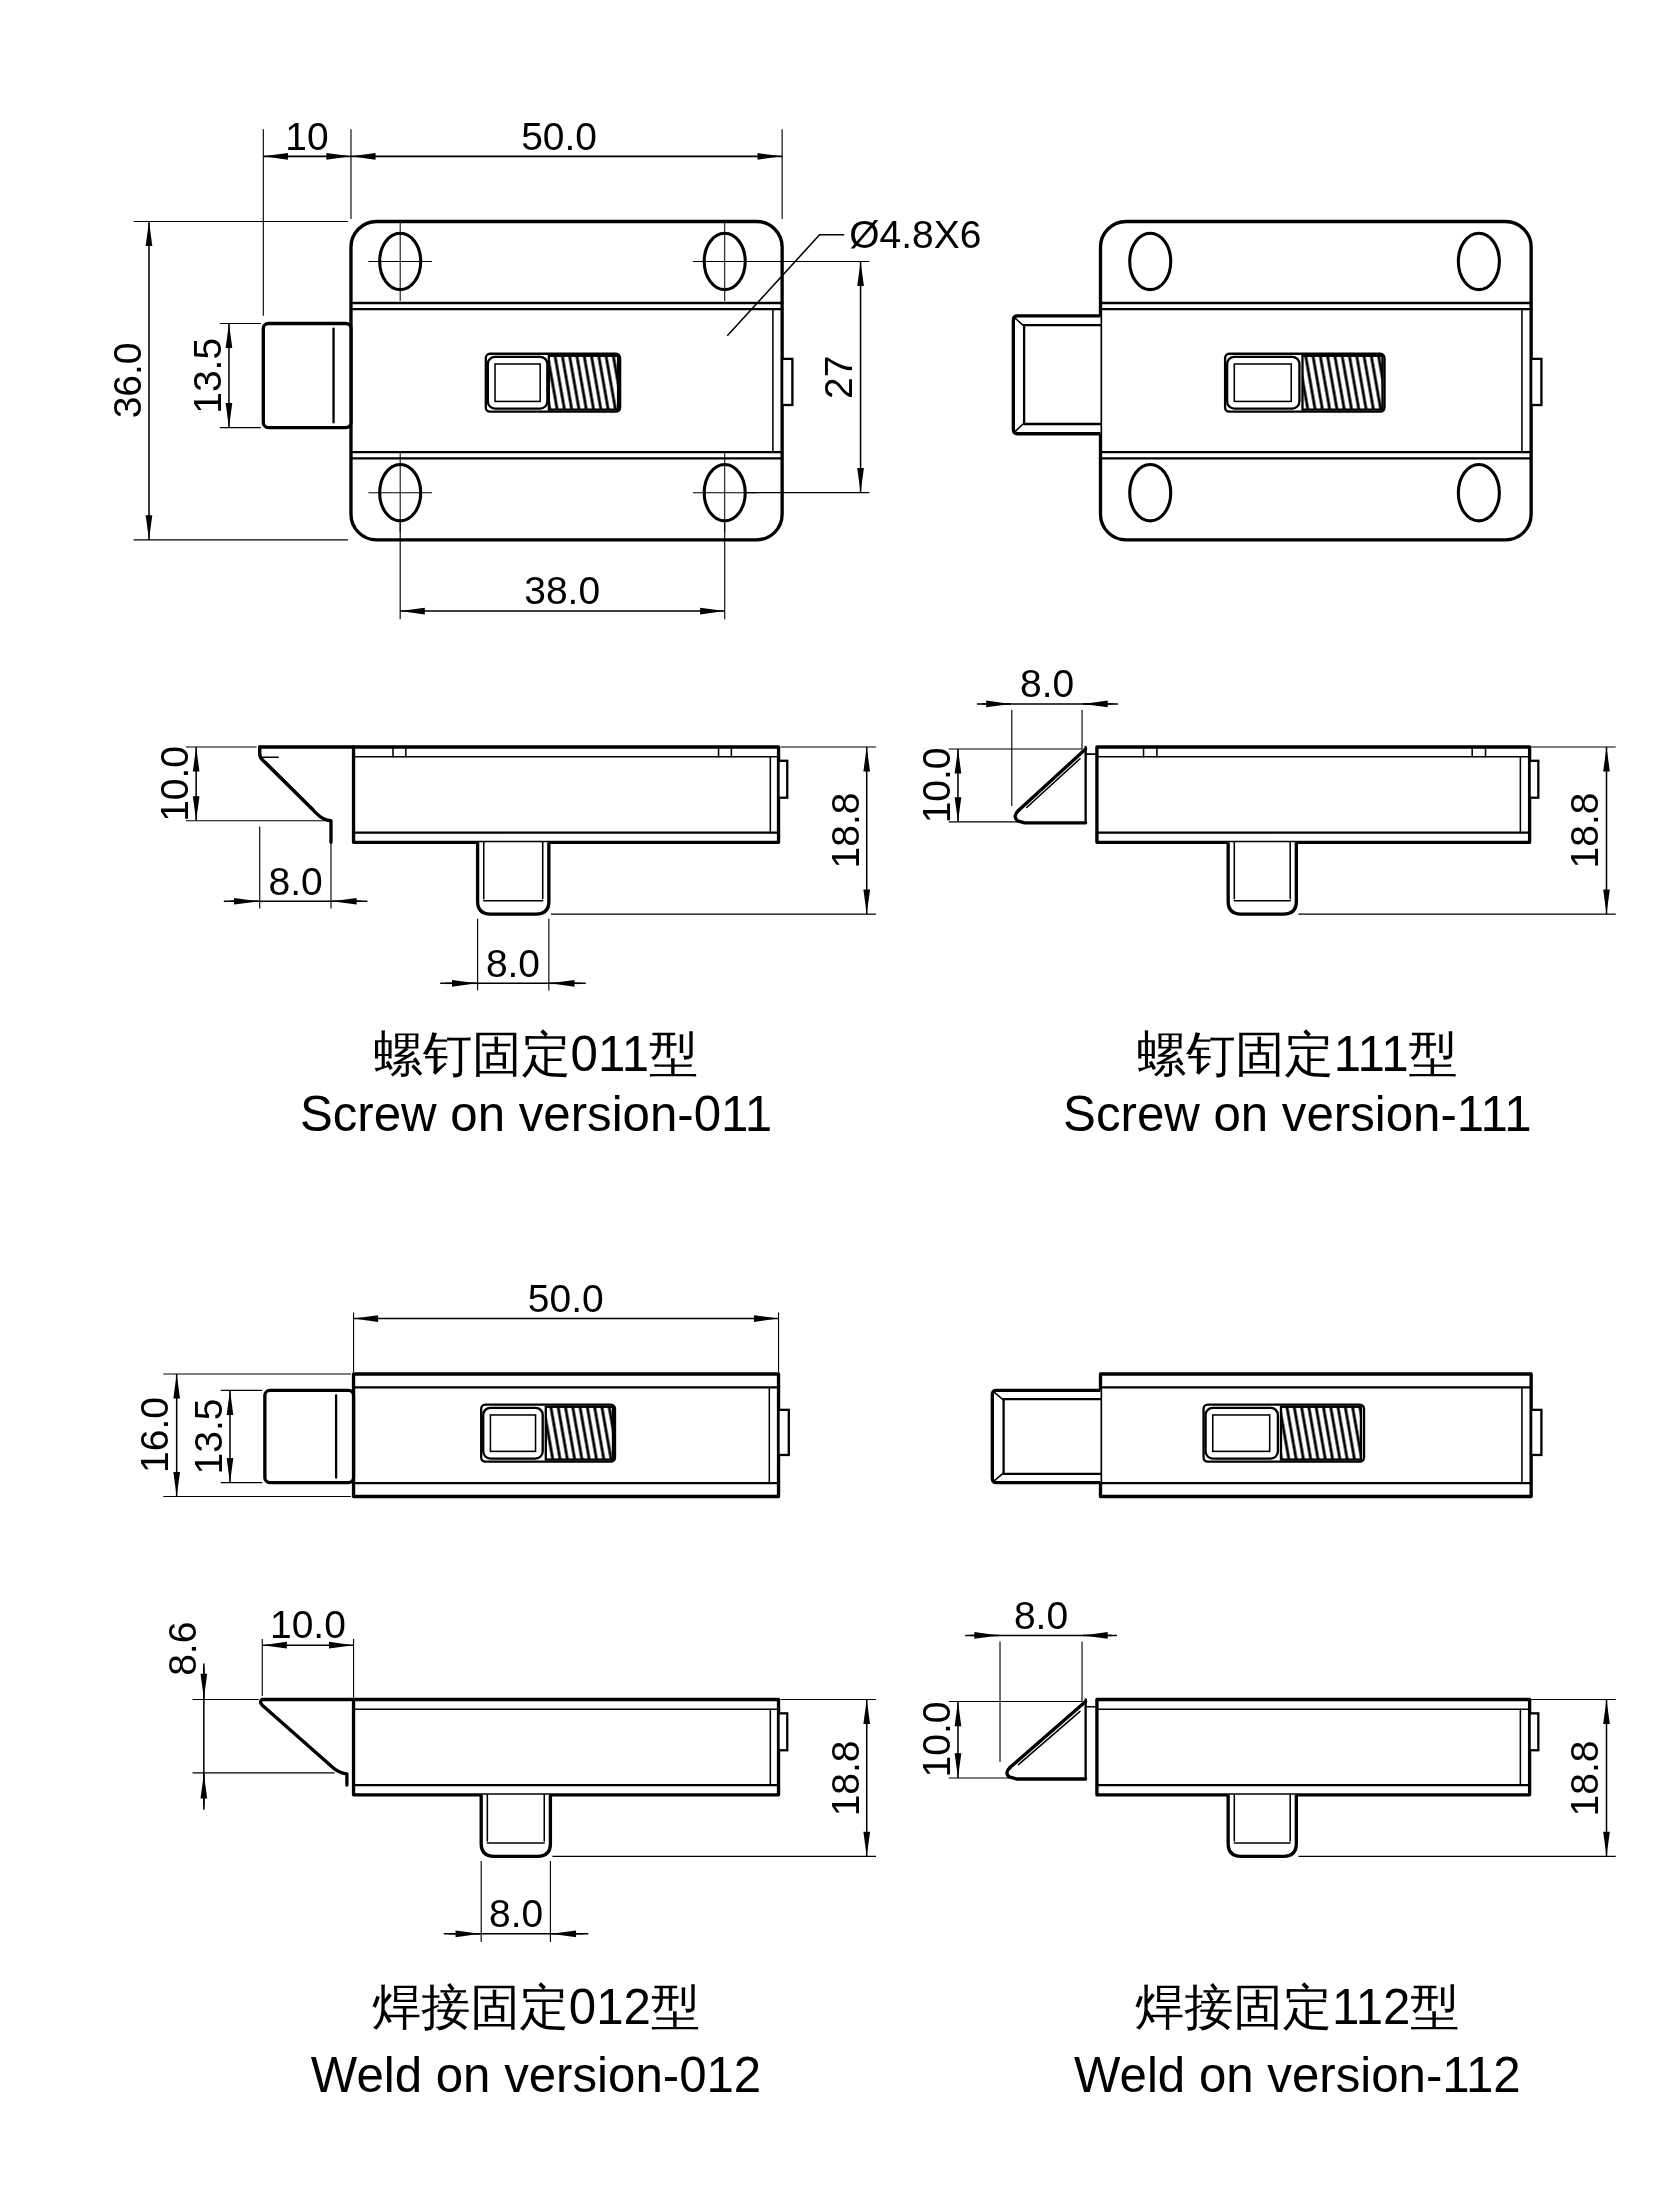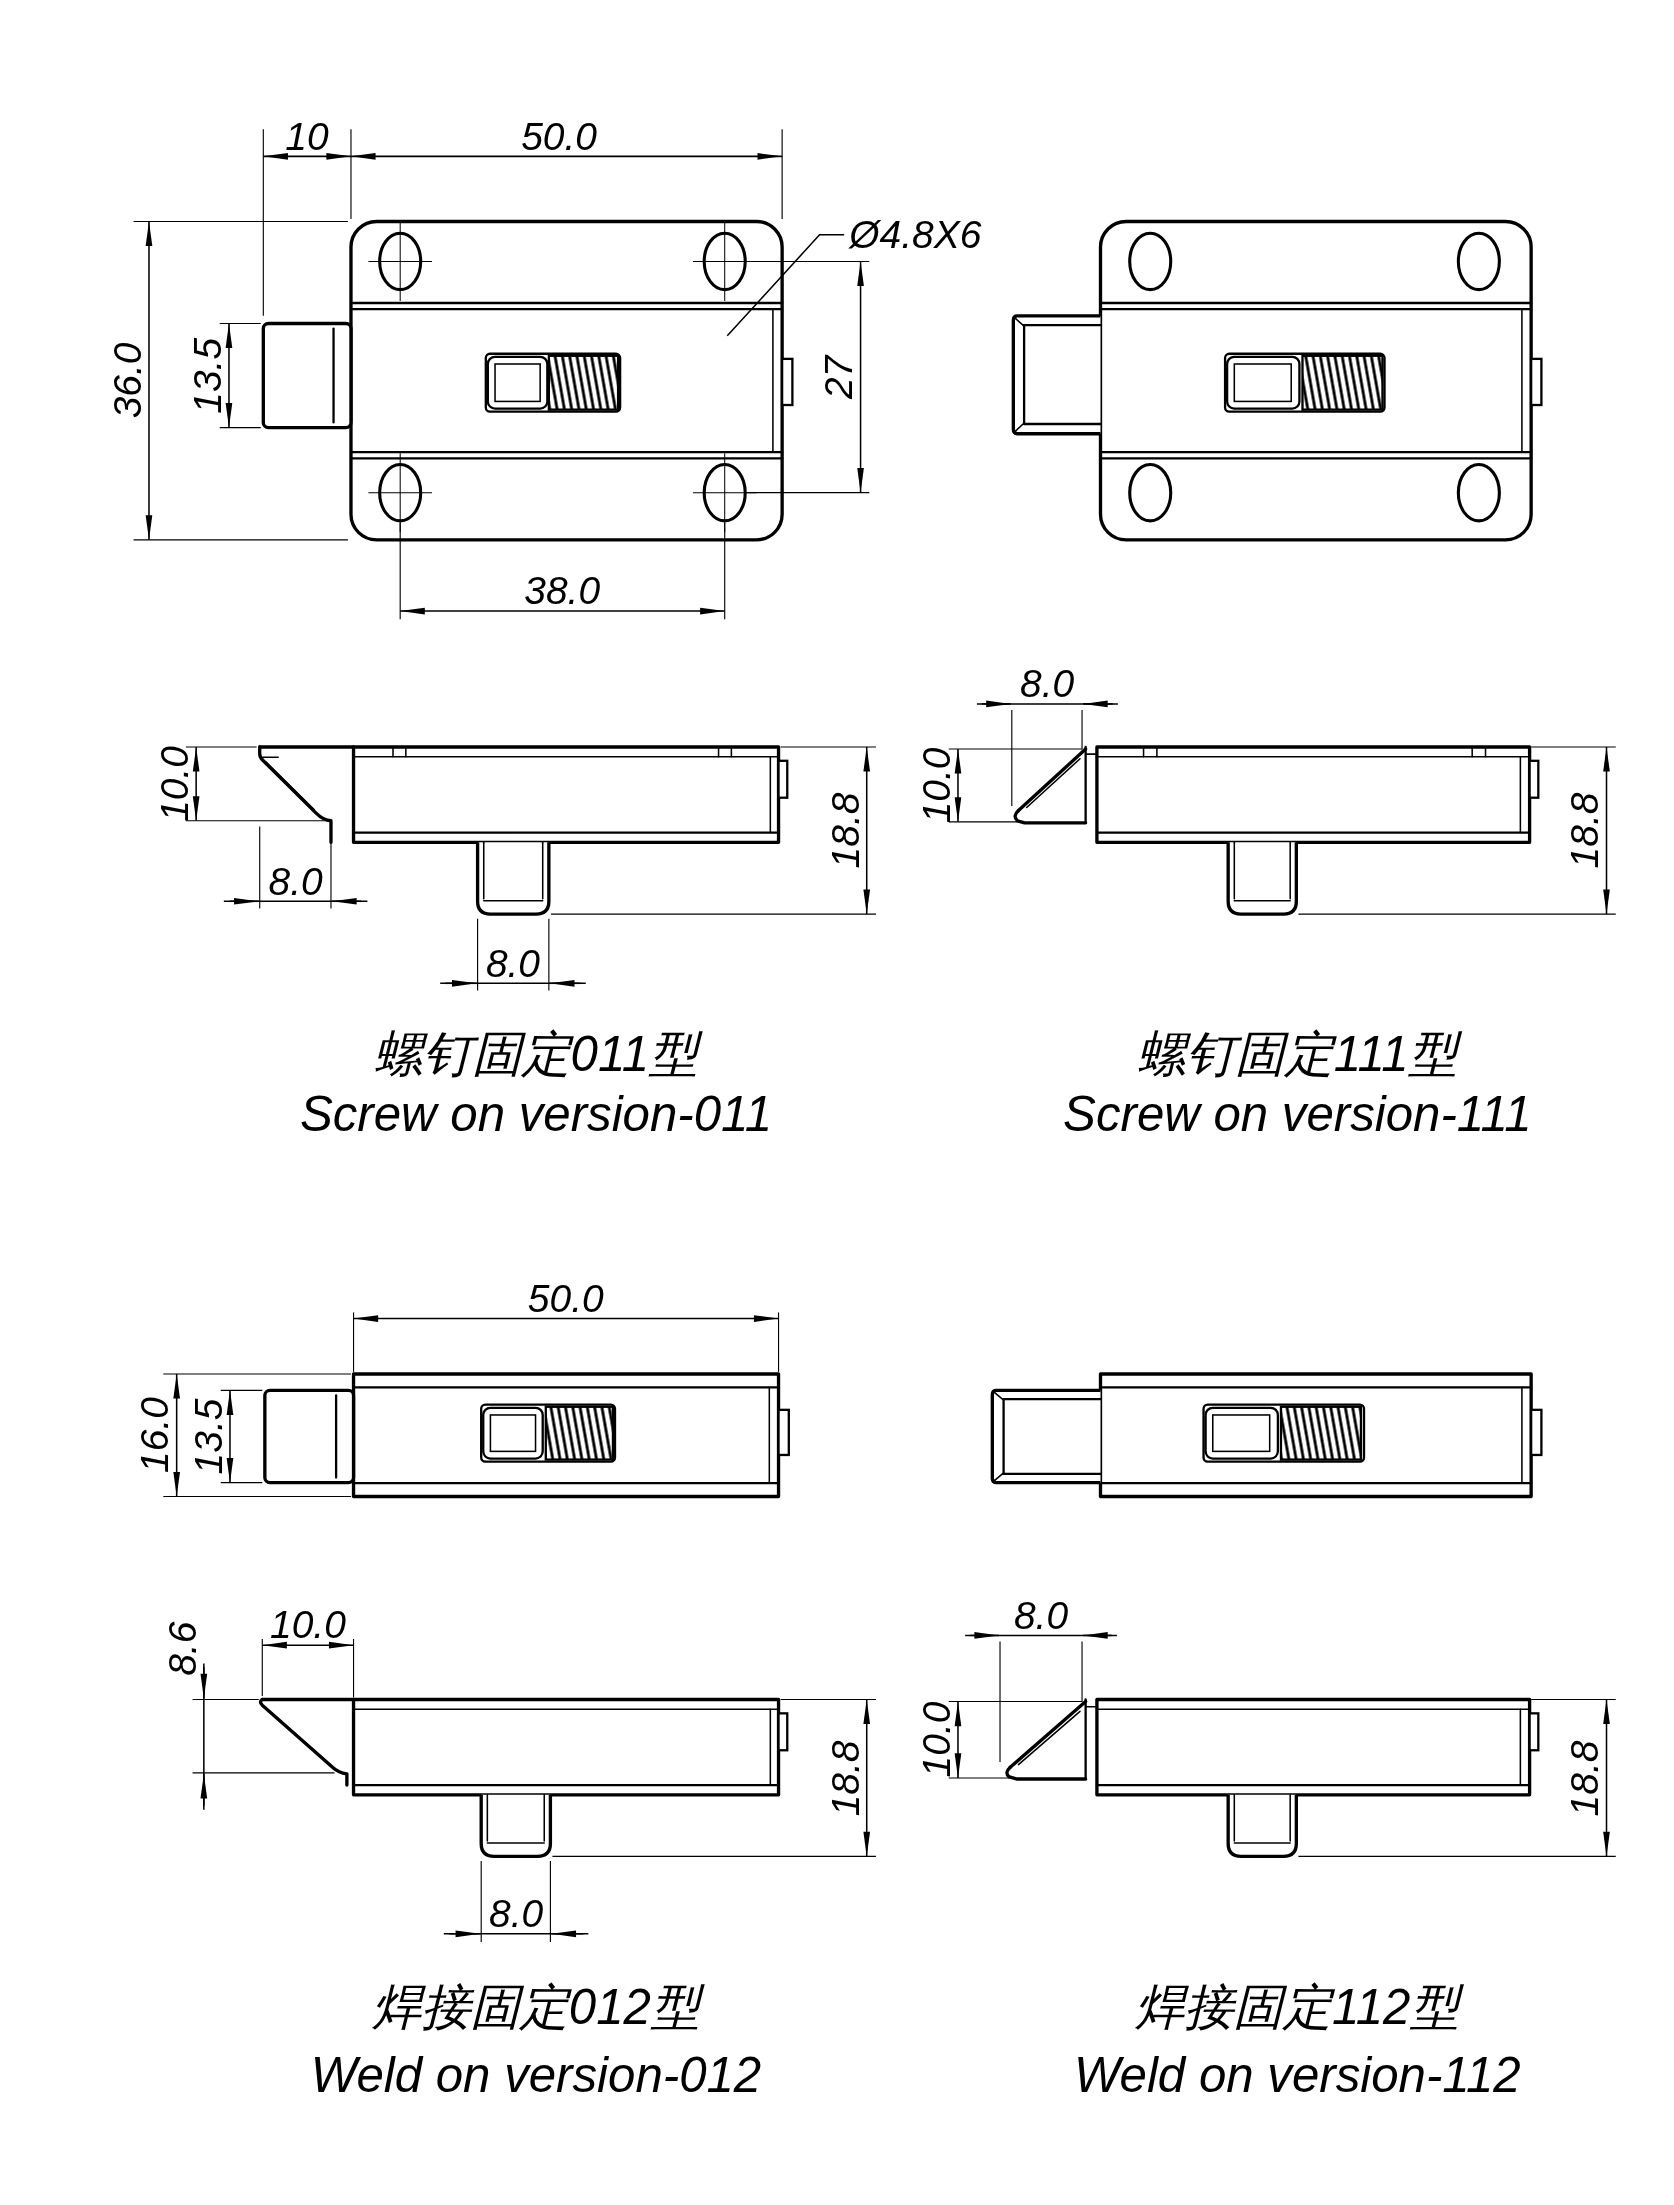--- a/index.html
+++ b/index.html
@@ -1,16 +1,16 @@
 <!DOCTYPE html>
 <html style="font-size:8.2px"><head>
 <meta charset="utf-8">
 <style>
   html,body{margin:0;padding:0;background:#fff;}
-  #sheet{position:relative;width:1675px;height:2205px;background:#fff;font-style:italic;}
+  #sheet{position:relative;width:1675px;height:2205px;background:#fff;}
   svg{position:absolute;left:0;top:0;}
   .ol {fill:none;stroke:#000;stroke-width:6.5;stroke-linejoin:round;stroke-linecap:round}
   .olf{fill:#fff;stroke:#000;stroke-width:6.5;stroke-linejoin:round}
   .ml {fill:none;stroke:#000;stroke-width:4.5;stroke-linecap:round}
   .mlf{fill:#fff;stroke:#000;stroke-width:4.5}
   .tl {fill:none;stroke:#000;stroke-width:3;stroke-linecap:round}
   .dl {fill:none;stroke:#000;stroke-width:3}
   .xl {fill:none;stroke:#000;stroke-width:2.2}
   .cl {fill:none;stroke:#000;stroke-width:2}
   .hole{fill:#fff;stroke:#000;stroke-width:6}

